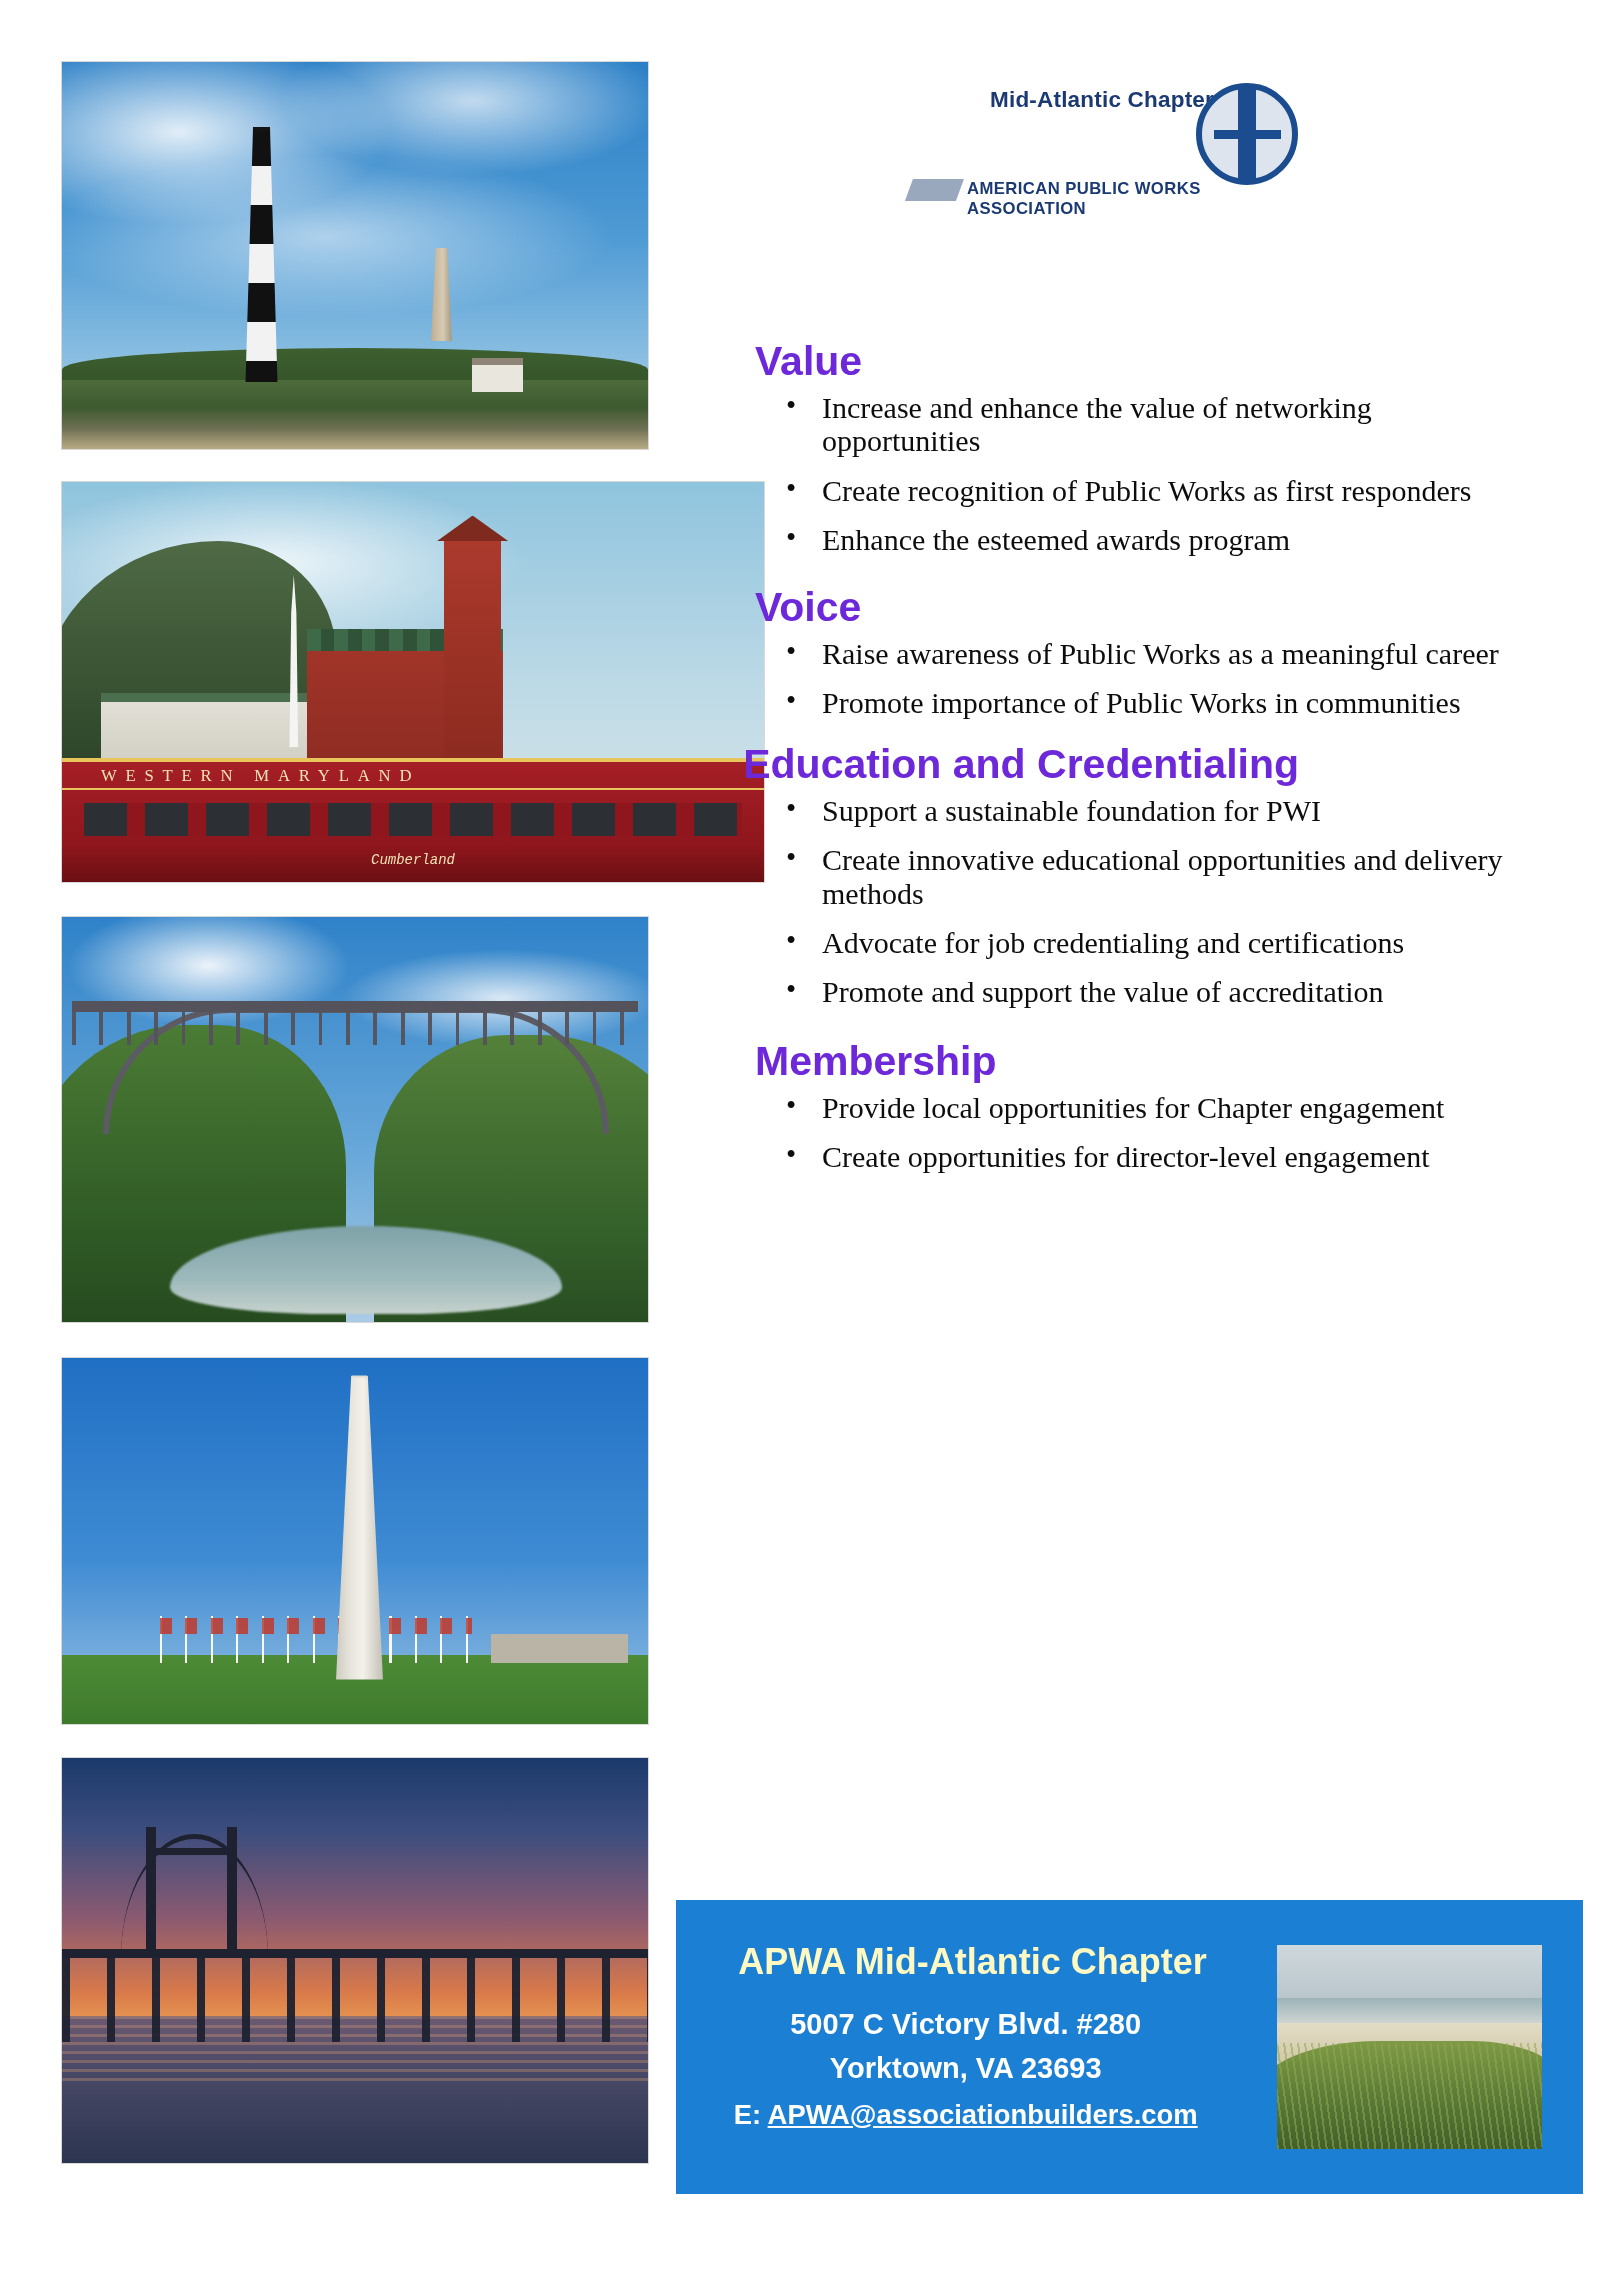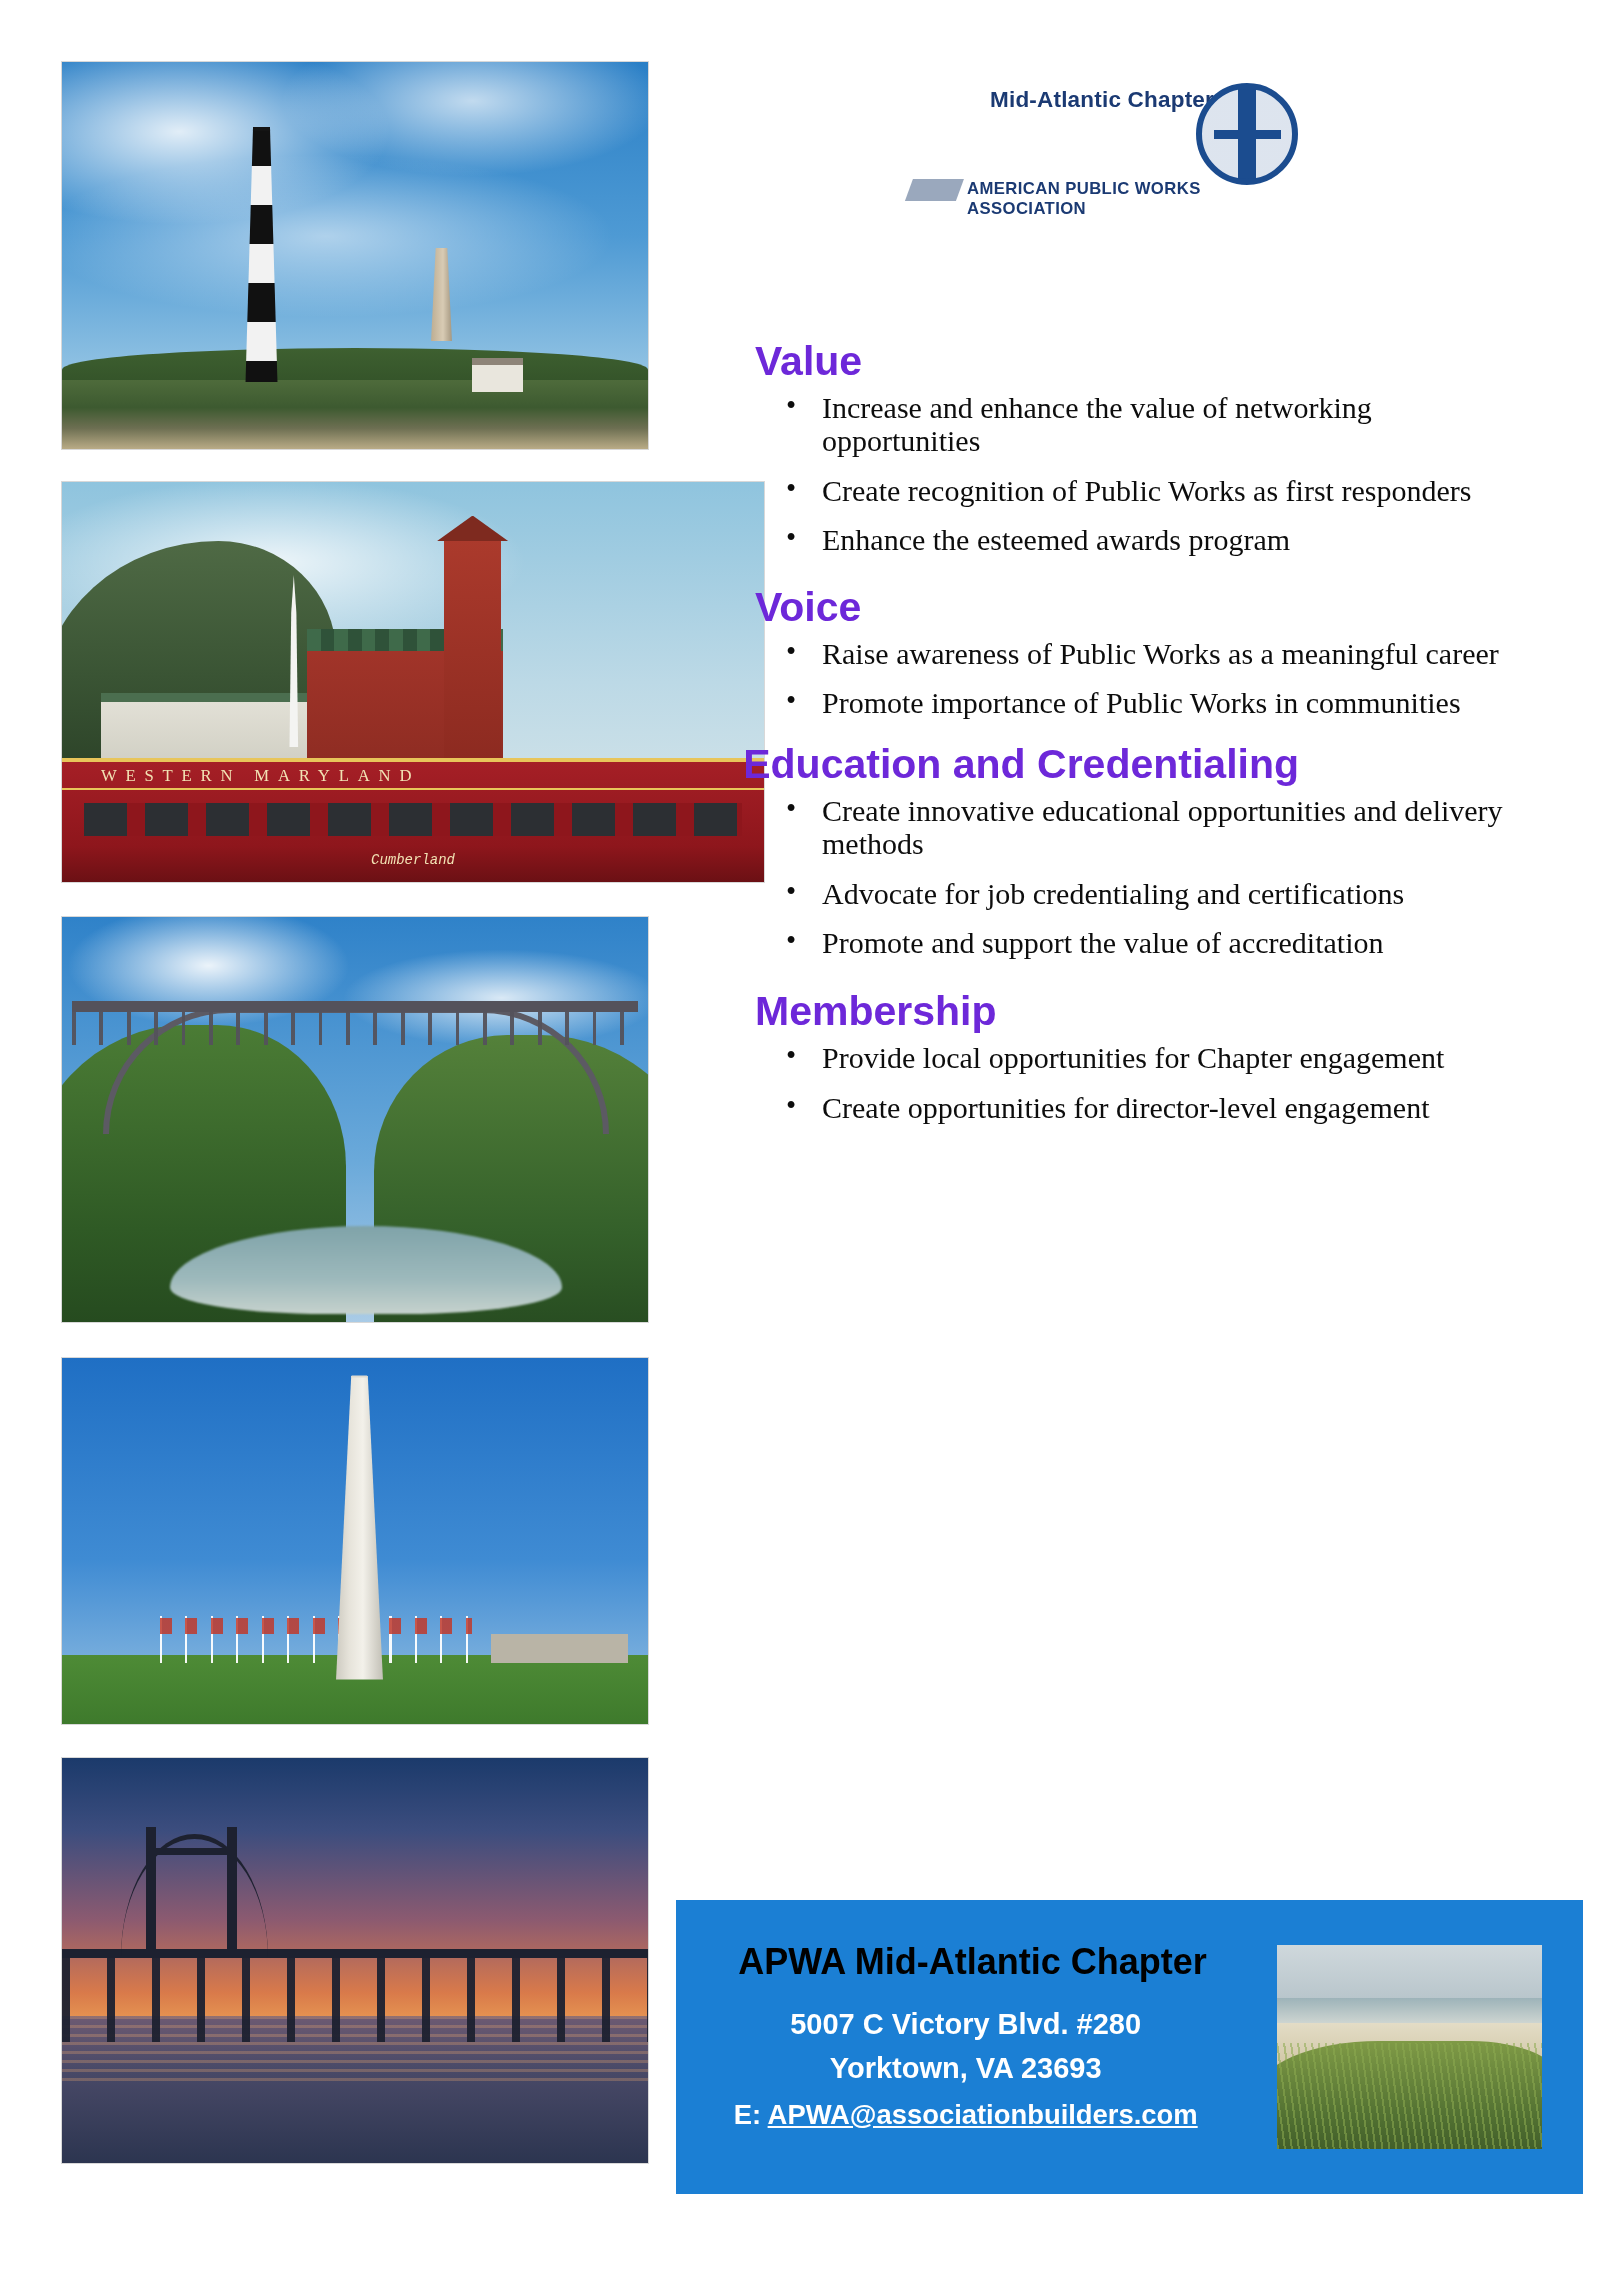--- a/index.html
+++ b/index.html
@@ -333,21 +333,21 @@
     width: 907px;
     height: 294px;
     background: #1b7fd4;
   }
   .footer .f-title {
     position: absolute; left: 0; right: 314px; top: 41px;
     text-align: center;
     font-family: "Liberation Sans", sans-serif;
     font-weight: bold;
     font-size: 36px;
-    color: #000000;
+    color: #fef9c3;
   }
   .footer .f-line {
     position: absolute; right: 314px; left: 0;
     text-align: center;
     padding-right: 13.7px;
     font-family: "Liberation Sans", sans-serif;
     font-weight: bold;
     font-size: 29px;
     color: #ffffff;
     box-sizing: border-box;
@@ -460,20 +460,21 @@
   </ul>
 
   <h2 class="sec-title t-voice">Voice</h2>
   <ul class="bullets">
     <li>Raise awareness of Public Works as a meaningful career</li>
     <li>Promote importance of Public Works in communities</li>
   </ul>
 
   <h2 class="sec-title t-education">Education and Credentialing</h2>
   <ul class="bullets">
+    <li>Support a sustainable foundation for PWI</li>
     <li>Create innovative educational opportunities and delivery methods</li>
     <li>Advocate for job credentialing and certifications</li>
     <li>Promote and support the value of accreditation</li>
   </ul>
 
   <h2 class="sec-title t-membership">Membership</h2>
   <ul class="bullets">
     <li>Provide local opportunities for Chapter engagement</li>
     <li>Create opportunities for director-level engagement</li>
   </ul>

